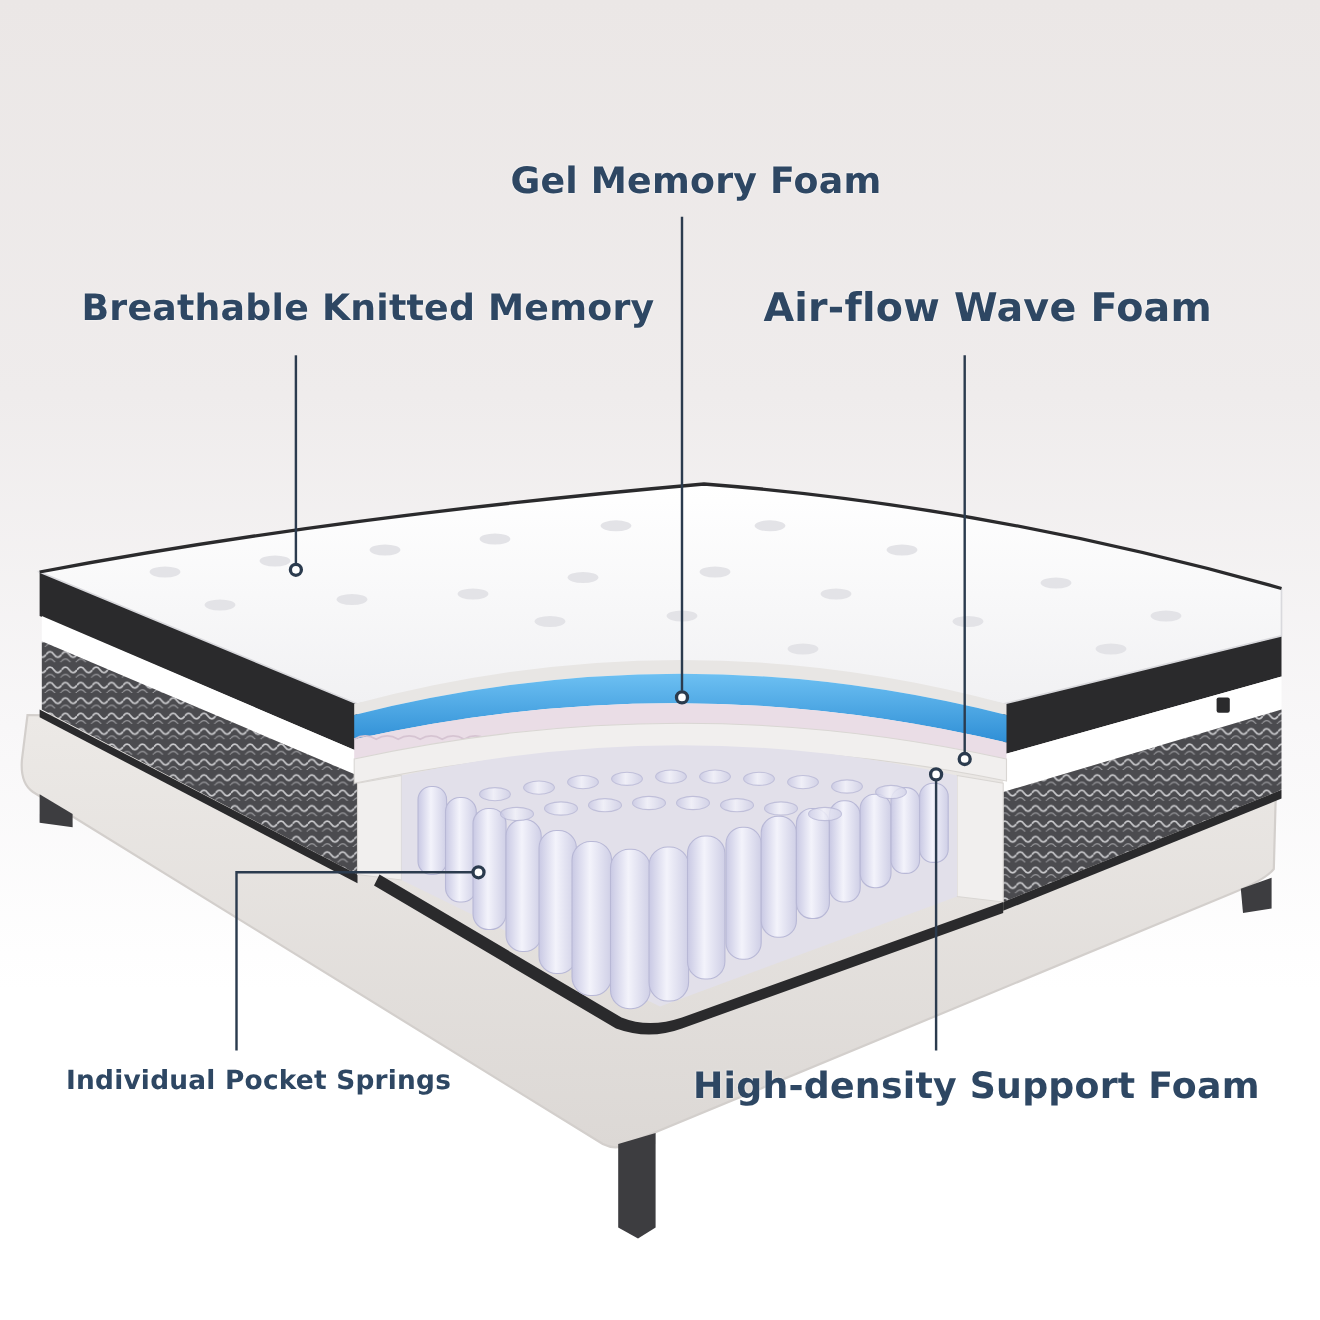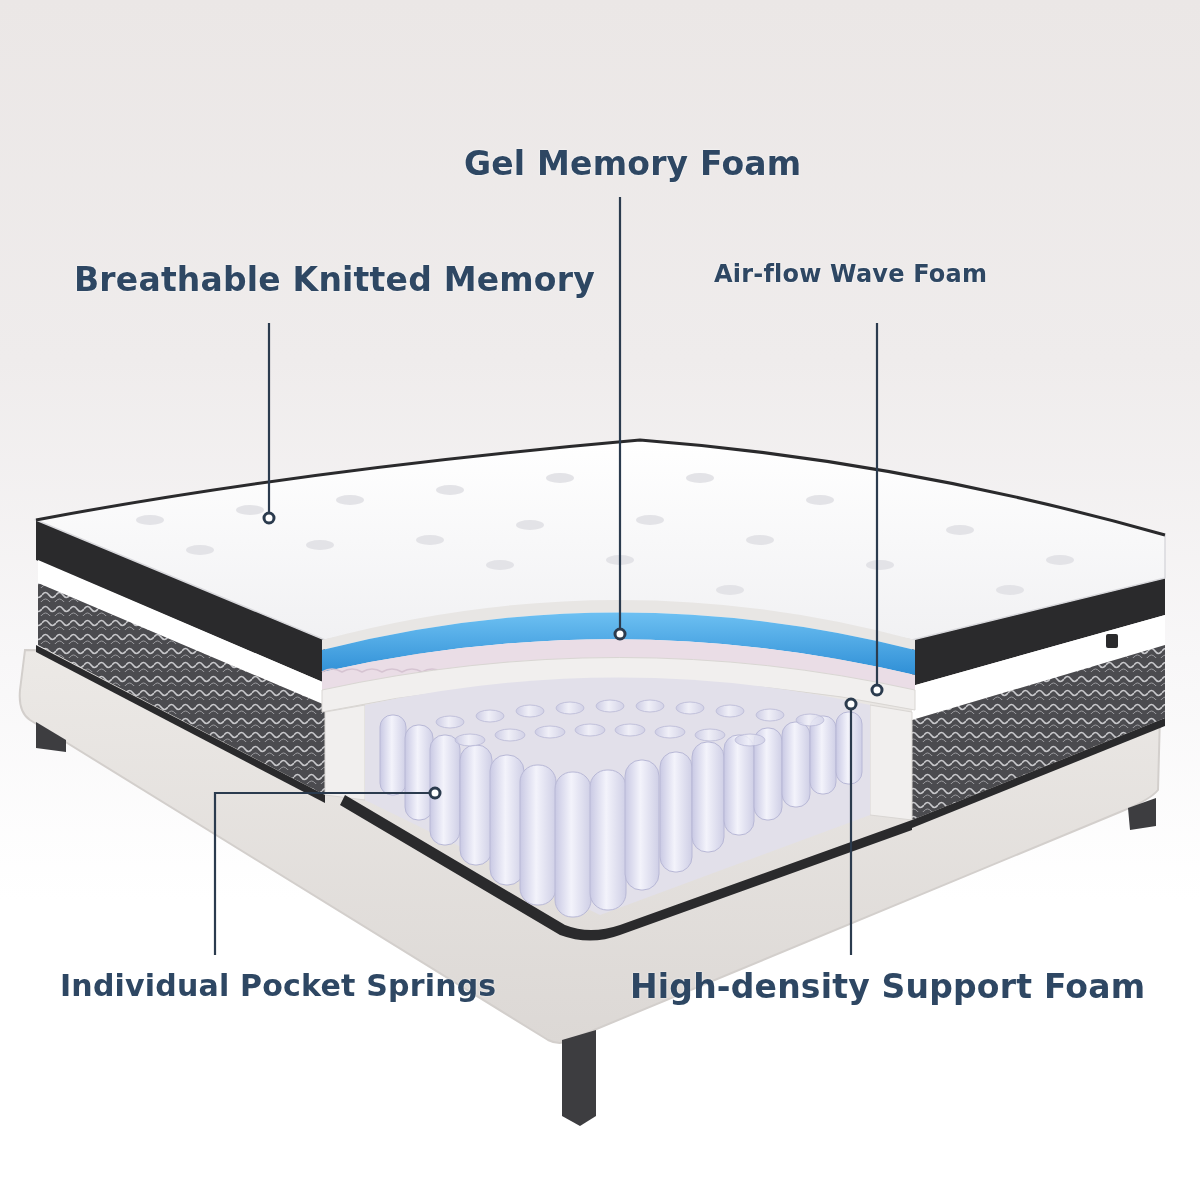--- a/index.html
+++ b/index.html
@@ -27,22 +27,22 @@
     .callout-label {
       position: absolute;
       font-weight: bold;
       color: #2e4763;
       white-space: nowrap;
       letter-spacing: 0.2px;
       text-shadow: 0 0 2px #ffffff;
     }
     .lbl-gel { left: 464px; top: 144px; font-size: 33px; }
     .lbl-fabric { left: 74px; top: 260px; font-size: 33px; }
-    .lbl-wave { left: 714px; top: 260px; font-size: 24px; }
-    .lbl-springs { left: 60px; top: 968px; font-size: 30px; }
+    .lbl-wave { left: 694px; top: 260px; font-size: 36px; }
+    .lbl-springs { left: 60px; top: 968px; font-size: 24px; }
     .lbl-support { left: 630px; top: 967px; font-size: 33px; }
   </style>
 </head>
 <body>
 
 <div class="stage">
 
   <svg class="illustration" viewBox="0 0 1200 1200" xmlns="http://www.w3.org/2000/svg">
     <defs>
       <pattern id="knit" width="14" height="14" patternUnits="userSpaceOnUse">

